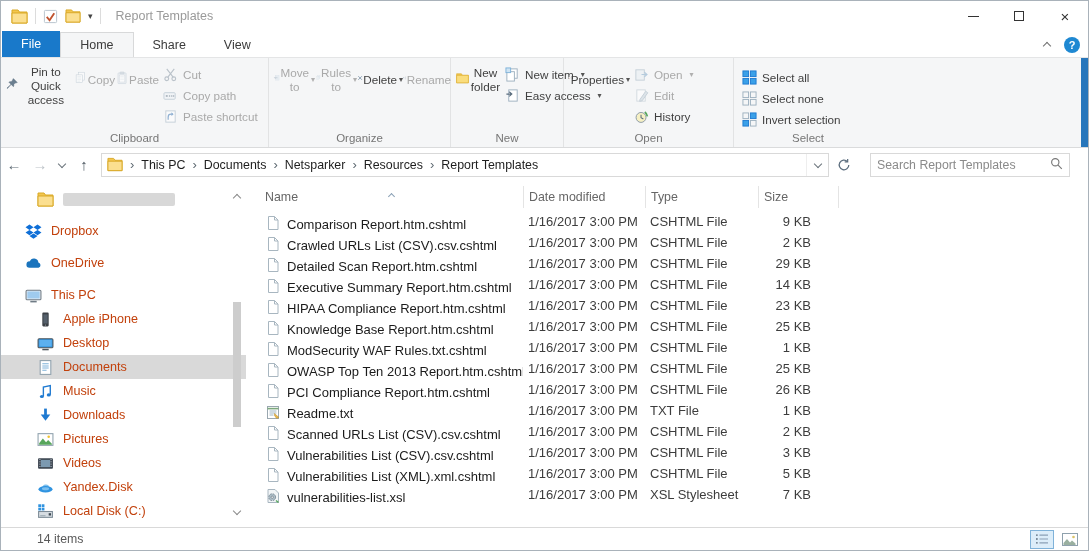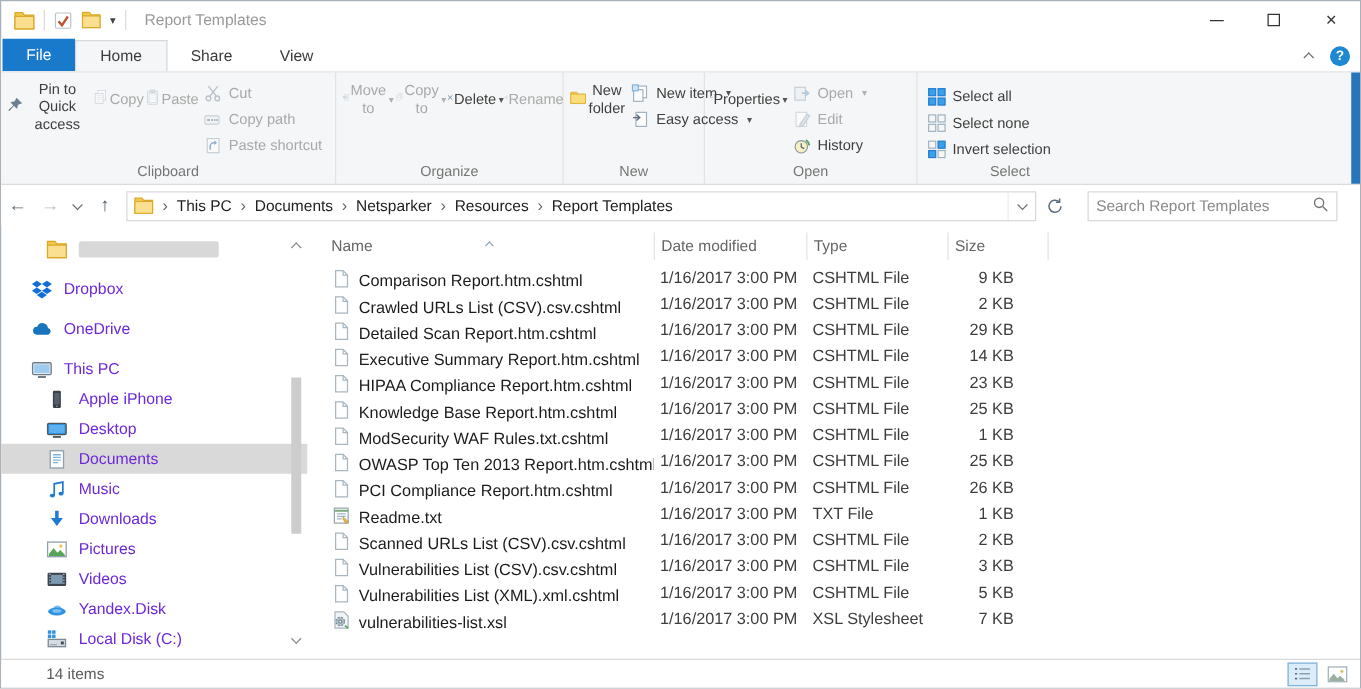--- a/index.html
+++ b/index.html
@@ -64,21 +64,21 @@
   .refresh-btn { width:26px; display:flex; justify-content:center; margin-left:2px; }
   .searchbox { margin-left:13px; width:200px; height:24px; border:1px solid #d9d9d9; display:flex; align-items:center; padding:0 6px; }
   .searchbox input { border:none; outline:none; flex:1; font-family:"Liberation Sans",sans-serif; font-size:12.3px; color:#444; }
   .searchbox input::placeholder { color:#8a8a8a; }
 
   
   .main { position:absolute; top:181px; bottom:23px; left:0; right:0; display:flex; overflow:hidden; }
 
   
   .sidebar { width:245px; position:relative; overflow:hidden; padding-top:5px; flex:none; }
-  .side-item { height:24px; display:flex; align-items:center; gap:9px; font-size:12.6px; color:#6d28d9; padding-left:24px; }
+  .side-item { height:24px; display:flex; align-items:center; gap:9px; font-size:12.6px; color:#c2410c; padding-left:24px; }
   .side-item.ind2 { padding-left:36px; }
   .side-item.grp { margin-top:8px; }
   .side-item.sel { background:#d9d9d9; }
   .sicon { width:17px; height:17px; flex:none; display:flex; align-items:center; justify-content:center; }
   .sicon svg { width:17px; height:17px; display:block; }
   .redact { display:inline-block; width:112px; height:13px; background:#d8d8d8; border-radius:2px; }
   .sb-scroll { position:absolute; right:1px; top:2px; bottom:2px; width:15px; }
   .sb-up { position:absolute; top:6px; left:4px; color:#8a8a8a; }
   .sb-down { position:absolute; bottom:6px; left:4px; color:#8a8a8a; }
   .sb-thumb { position:absolute; top:118px; height:125px; left:3px; width:8px; background:#cdcdcd; }
@@ -233,21 +233,21 @@
             </svg>
           <span>Move to</span>
             <span class="ddown">▾</span>
         </div>
         <div class="bigbtn disabled" style="width:42px">
           <svg width="26" height="26" viewBox="0 0 28 28">
               <rect x="12" y="3" width="11" height="14" fill="#dce6ee" stroke="#b6c6d4"></rect>
               <rect x="7" y="8" width="11" height="14" fill="#eef3f7" stroke="#b6c6d4"></rect>
               <path d="M9 11h7M9 14h7M9 17h5" stroke="#c9d6df"></path>
             </svg>
-          <span>Copy to</span>
+          <span>Rules to</span>
             <span class="ddown">▾</span>
         </div>
         <div class="bigbtn" style="width:46px">
           <svg width="26" height="26" viewBox="0 0 28 28">
               <path d="M7 7l14 14M21 7L7 21" stroke="#5f7b94" stroke-width="3" stroke-linecap="round"></path>
             </svg>
           <span>Delete</span>
             <span class="ddown">▾</span>
         </div>
         <div class="bigbtn disabled" style="width:48px">

